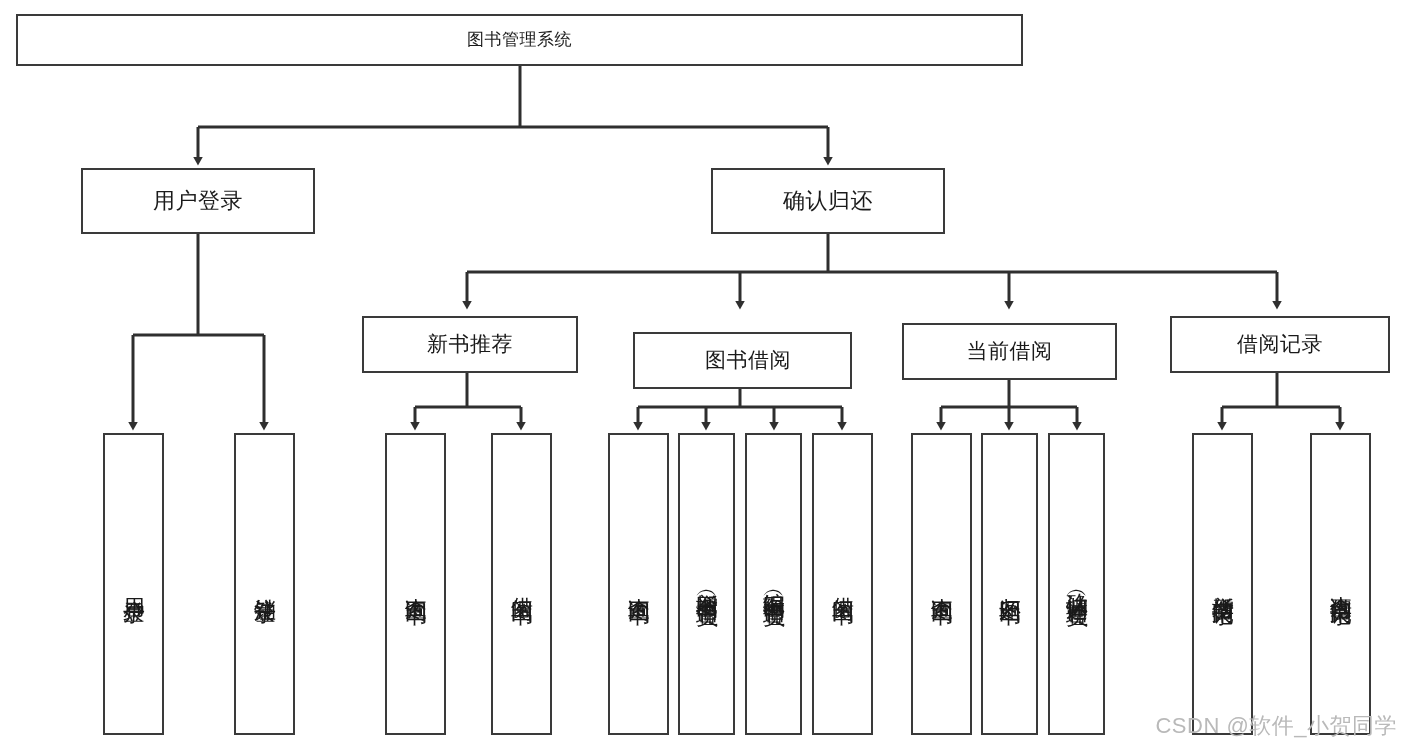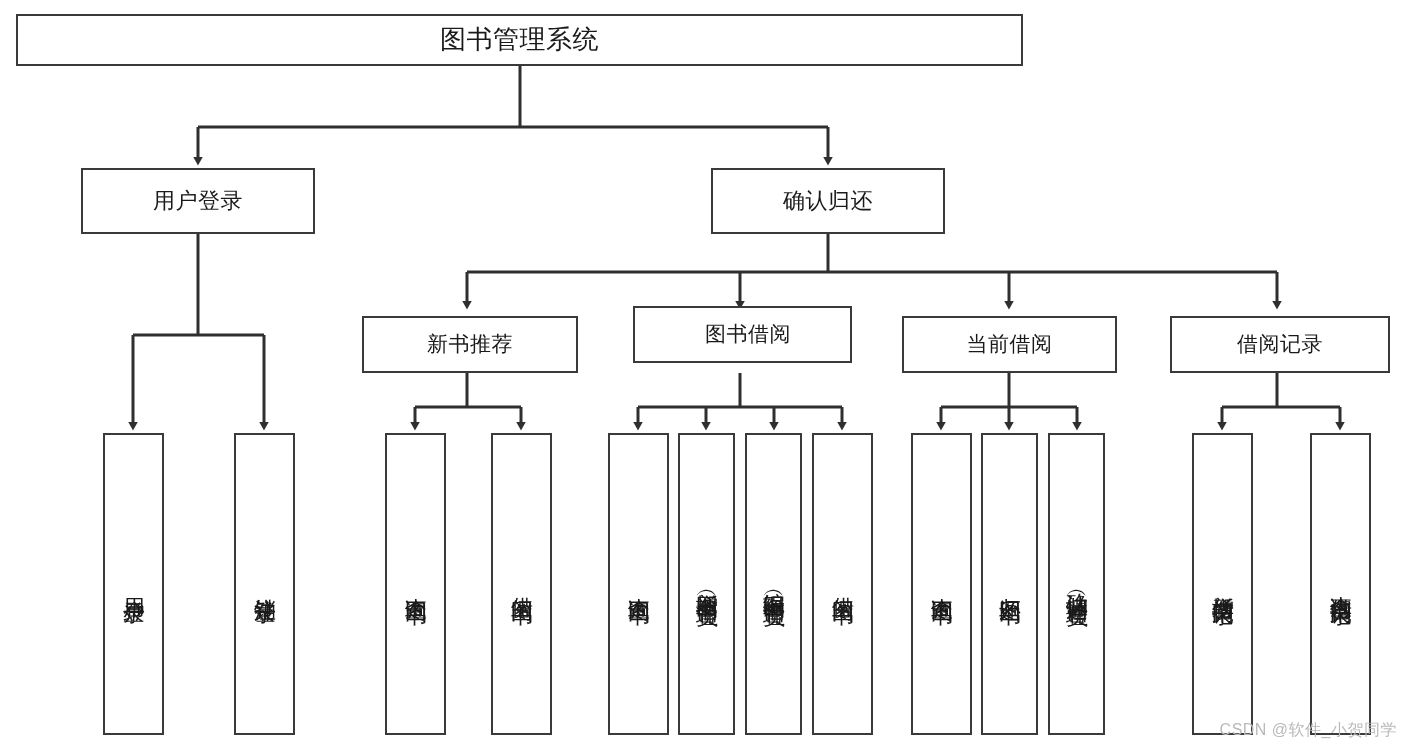--- a/index.html
+++ b/index.html
@@ -36,41 +36,41 @@
     justify-content: center;
     color: #1a1a1a;
   }
   .node-label {
     display: block;
     text-align: center;
     letter-spacing: 0.5px;
     line-height: 1.15;
     white-space: nowrap;
   }
-  .node.root .node-label { font-size: 26px; font-family: Liberation Serif, serif; }
+  .node.root .node-label { font-size: 17px; font-family: Liberation Serif, serif; }
   .node.level1 .node-label { font-size: 22px; }
   .node.level2 .node-label { font-size: 21px; }
 
   .node.leaf {
     align-items: center;
     justify-content: center;
   }
   .node.leaf .node-label {
     writing-mode: vertical-rl;
     text-orientation: upright;
     font-size: 22px;
     line-height: 1.22;
     letter-spacing: 2px;
     white-space: nowrap;
   }
   #watermark {
     position: absolute;
     right: 8px;
     bottom: 6px;
-    font-size: 16px;
+    font-size: 22px;
     color: #b9b9b9;
     letter-spacing: 0.5px;
     white-space: nowrap;
     user-select: none;
   }
 </style>
 </head>
 <body>
 
 <div id="diagram-root">
@@ -135,24 +135,24 @@
   <div class="node level1" style="left:81px; top:168px; width:234px; height:66px;">
     <span class="node-label">用户登录</span>
   </div>
   <div class="node level1" style="left:711px; top:168px; width:234px; height:66px;">
     <span class="node-label">确认归还</span>
   </div>
 
   <div class="node level2" style="left:362px; top:316px; width:216px; height:57px;">
     <span class="node-label">新书推荐</span>
   </div>
-  <div class="node level2" style="left:633px; top:306px; width:219px; height:57px;padding-left:11px;">
+  <div class="node level2" style="left:633px; top:332px; width:219px; height:57px;padding-left:11px;">
     <span class="node-label">图书借阅</span>
   </div>
-  <div class="node level2" style="left:902px; top:316px; width:215px; height:57px;">
+  <div class="node level2" style="left:902px; top:323px; width:215px; height:57px;">
     <span class="node-label">当前借阅</span>
   </div>
   <div class="node level2" style="left:1170px; top:316px; width:220px; height:57px;justify-content:center;">
     <span class="node-label">借阅记录</span>
   </div>
 
   <div class="node leaf" style="left:103px; top:433px; width:61px; height:302px;">
     <span class="node-label">用户登录</span>
   </div>
   <div class="node leaf" style="left:234px; top:433px; width:61px; height:302px;">

